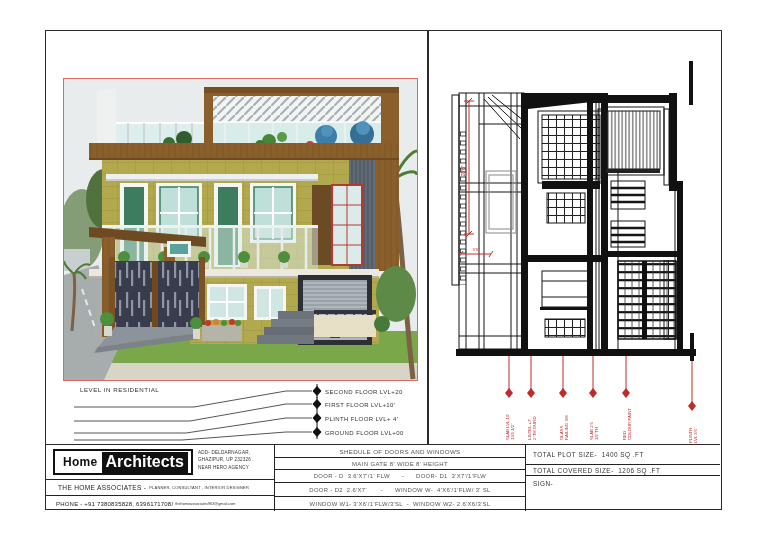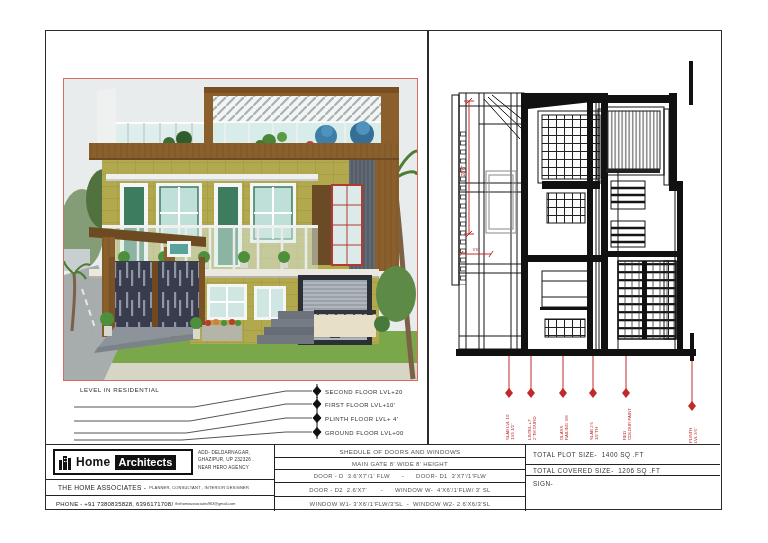--- a/index.html
+++ b/index.html
@@ -13,21 +13,21 @@
   .render svg{display:block;}
   .levels{position:absolute;left:18px;top:350px;}
   .elev{position:absolute;left:382px;top:0;}
   .tblock{position:absolute;left:0;top:413px;width:674px;height:66px;border-top:1.5px solid #2b2b2b;
           box-sizing:border-box;font-family:"Liberation Sans",sans-serif;color:#444;}
   .tb-cell{position:absolute;box-sizing:border-box;}
   .colA1{left:0;top:0;width:228px;height:34px;}
   .logo-box{position:absolute;left:7px;top:4px;width:140px;height:26px;border:2.5px solid #111;
             display:flex;align-items:center;gap:4px;padding:0 4px;box-sizing:border-box;}
   .logo-home{font-weight:bold;font-size:12px;color:#111;letter-spacing:.3px;}
-  .logo-arch{font-weight:bold;font-size:11px;color:#fff;background:#111;padding:1px 4px 2px 4px;}
+  .logo-arch{font-weight:bold;font-size:16px;color:#fff;background:#111;padding:1px 4px 2px 4px;}
   .address{position:absolute;left:152px;top:4px;width:74px;font-size:4.6px;line-height:1.6;
            color:#333;letter-spacing:.2px;}
   .colA2{left:0;top:34px;width:228px;height:16px;border-top:1.5px solid #222;
          display:flex;align-items:center;padding-left:12px;}
   .assoc-name{font-size:6.6px;color:#222;letter-spacing:.3px;}
   .assoc-roles{font-size:4px;color:#333;margin-left:3px;letter-spacing:.2px;}
   .colA3{left:0;top:50px;width:228px;height:16px;border-top:1.5px solid #222;
          display:flex;align-items:center;padding-left:10px;}
   .phone{font-size:6px;color:#222;letter-spacing:.2px;}
   .email{font-size:3.8px;color:#333;margin-left:2px;}

